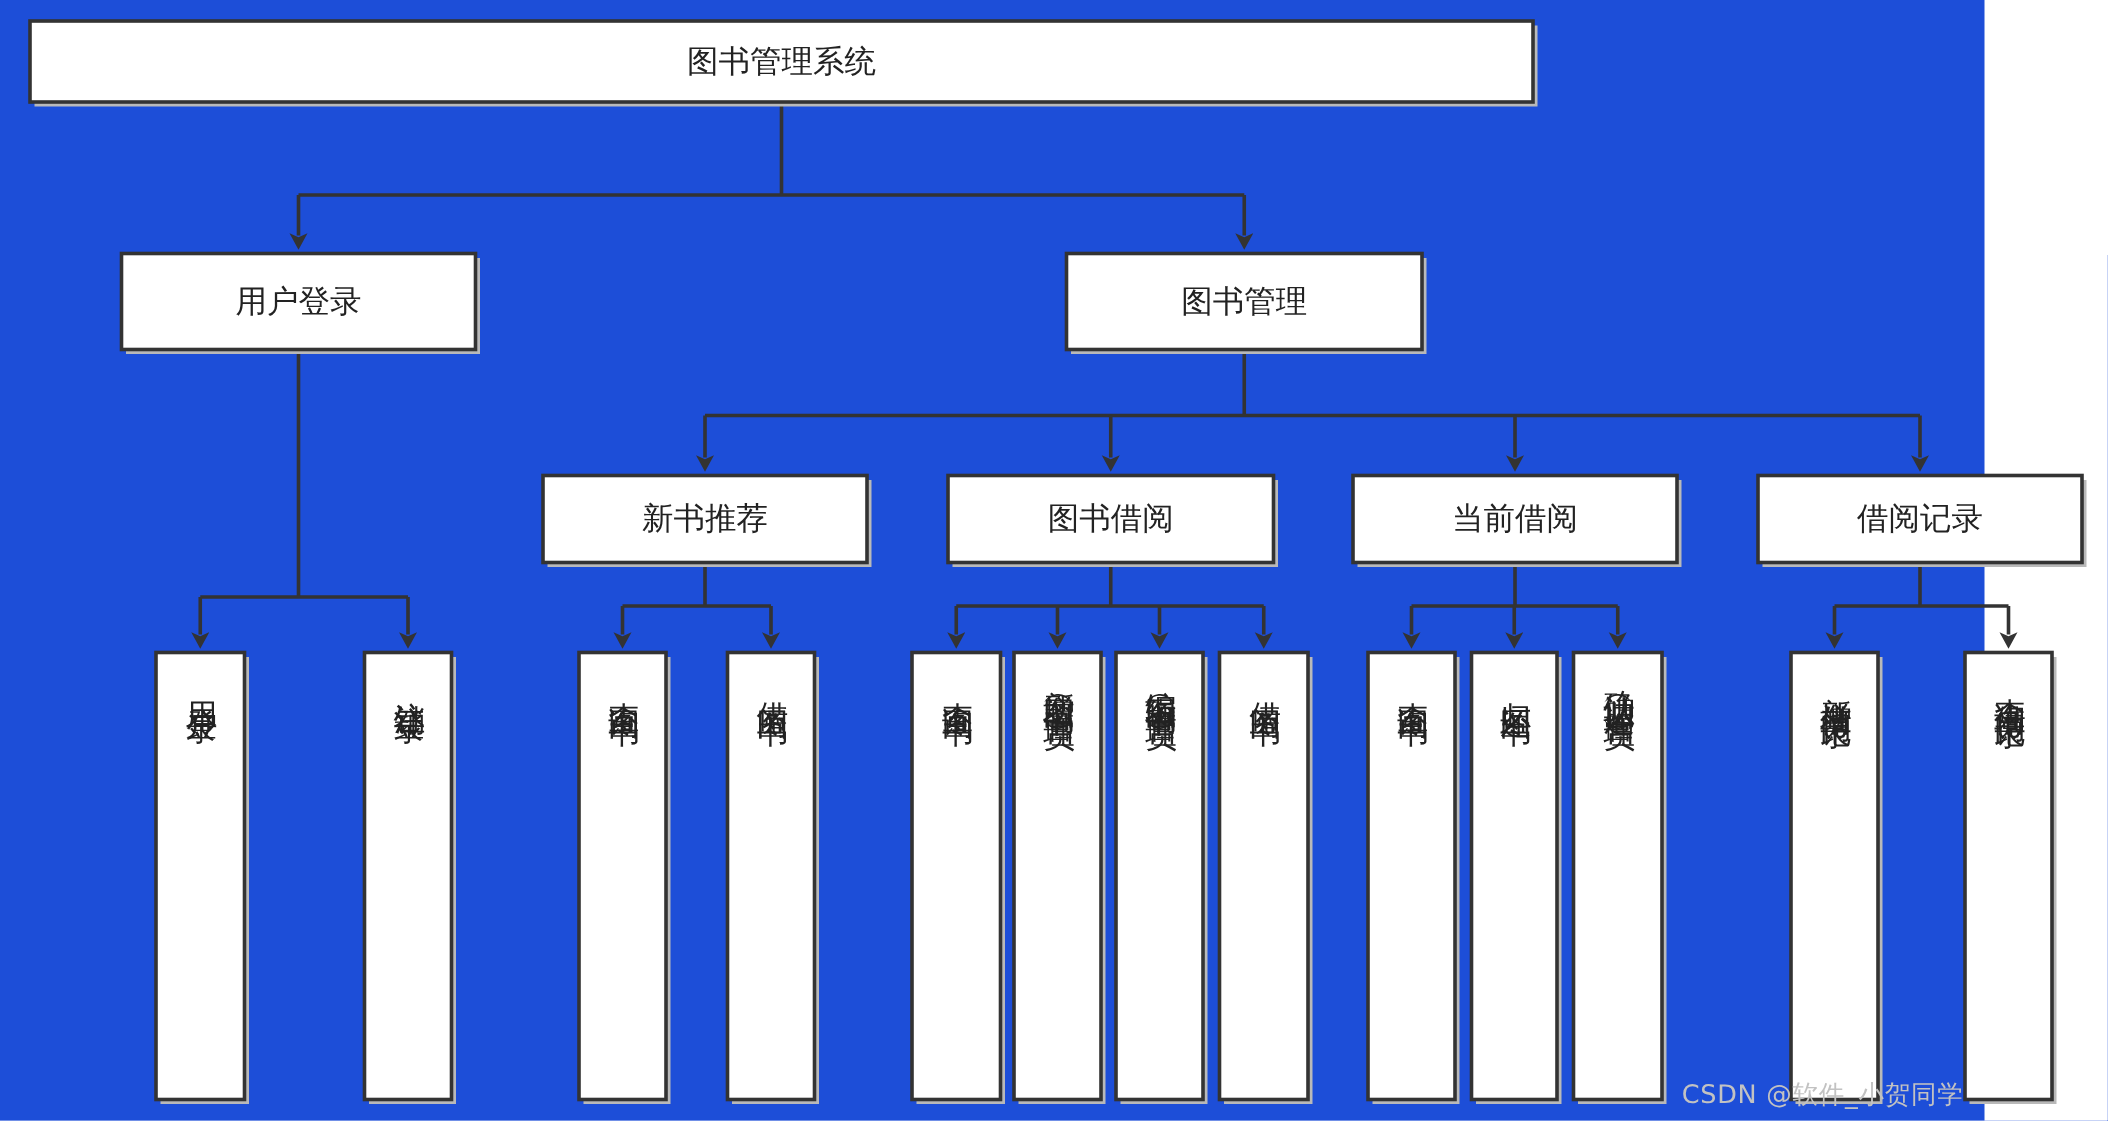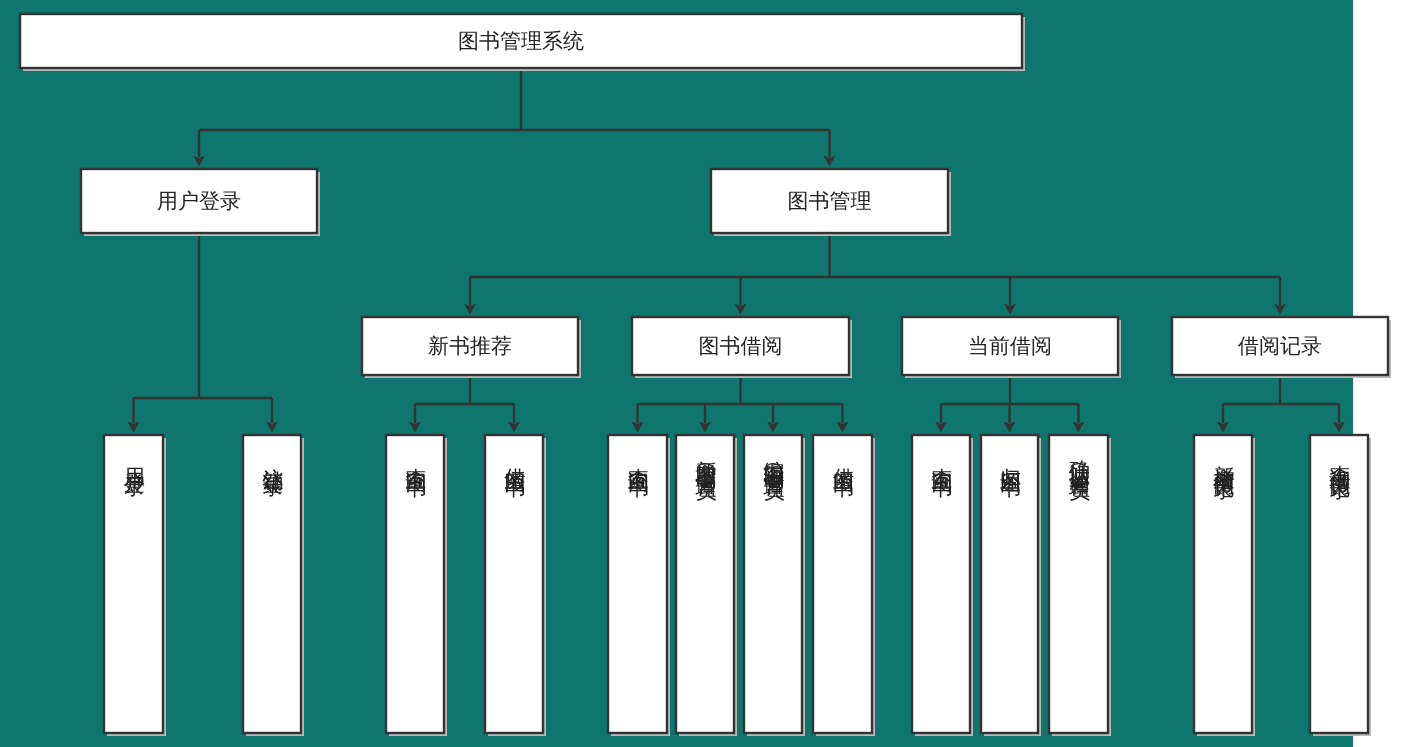--- a/index.html
+++ b/index.html
@@ -1,21 +1,21 @@
 <!DOCTYPE html>
 <html><head>
 <meta charset="utf-8">
 <style>
   html,body{margin:0;padding:0;background:#ffffff;}
   body{
     width:1405px;height:747px;
     font-family:"DejaVu Sans","Liberation Sans",sans-serif;
     overflow:hidden;
   }
-  #diagram-root{position:relative;width:1323px;height:747px;background:#0f766e;padding-left:30px;}
+  #diagram-root{position:relative;width:1323px;height:747px;background:#1d4ed8;}
   svg#tree{position:absolute;left:0;top:0;width:1405px;height:747px;}
   .node-rect{fill:#ffffff;stroke:#333333;stroke-width:2.4;}
   .node-rect-shadow{fill:#b9b9b9;}
   .connector{stroke:#333333;stroke-width:2.4;fill:none;}
   .arrow-head{fill:#333333;}
   .node-label{
     font-family:"DejaVu Sans","Liberation Sans",sans-serif;
     fill:#222222;font-size:21px;text-anchor:middle;
     dominant-baseline:middle;
   }
@@ -181,13 +181,14 @@
           <text class="leaf-label" x="1224" y="457">新增借阅记录</text>
         </g>
         <g>
           <rect x="1313" y="438" width="58" height="298" class="node-rect-shadow"></rect>
           <rect x="1310" y="435" width="58" height="298" class="node-rect"></rect>
           <text class="leaf-label" x="1340" y="457">查询借阅记录</text>
         </g>
       </g>
   </svg>
 
+  <div class="watermark">CSDN @软件_小贺同学</div>
 </div>
 
 </body></html>

